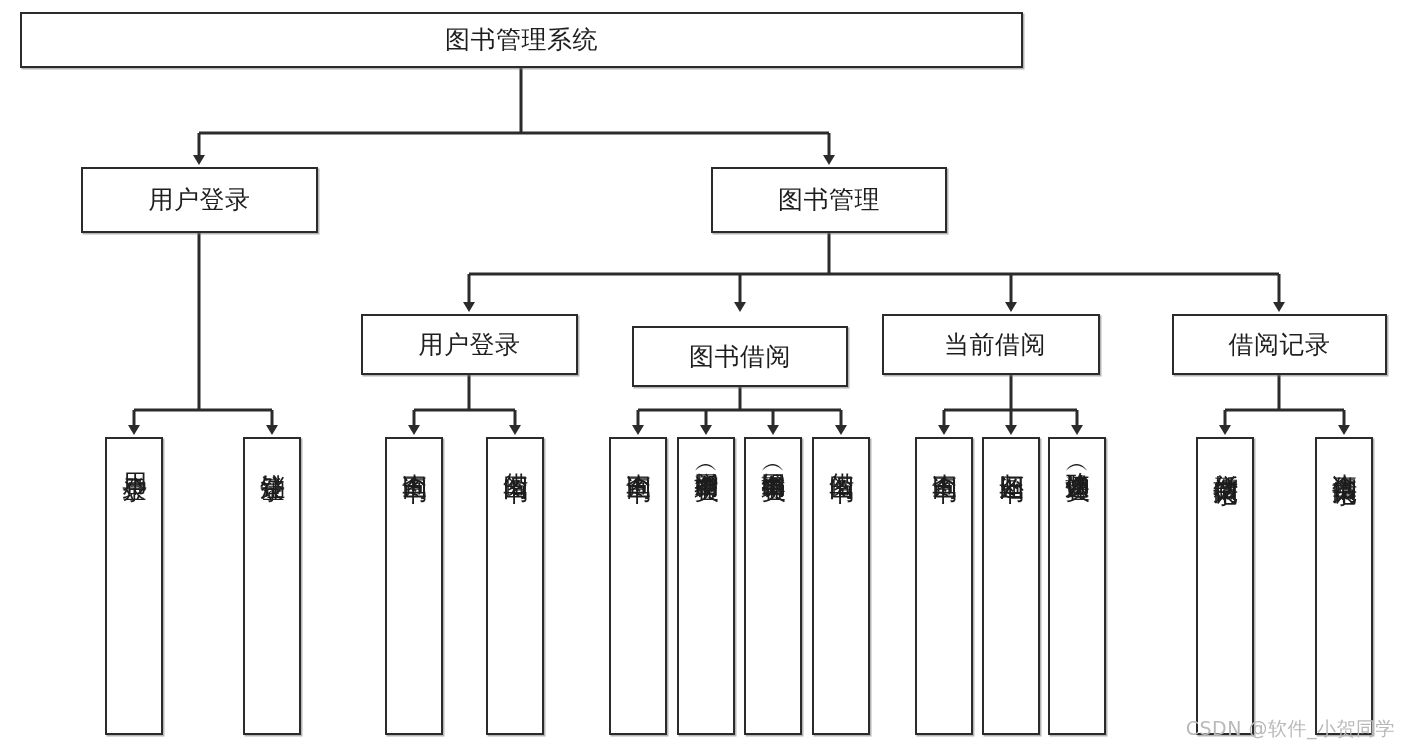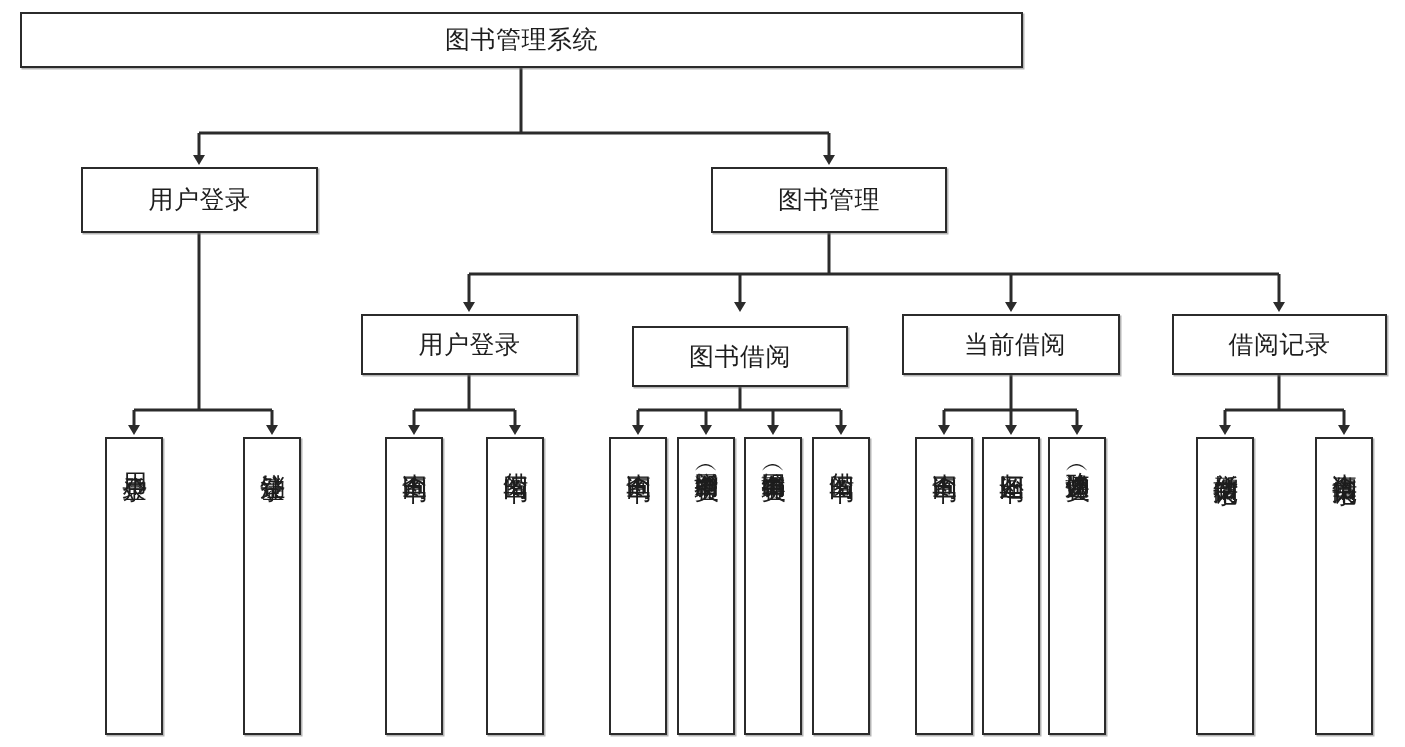--- a/index.html
+++ b/index.html
@@ -137,21 +137,21 @@
         <span class="label">图书管理</span>
       </div>
     </div>
   <div id="level3-layer">
       <div class="node horiz" style="left: 361px; top: 314px; width: 217px; height: 61px;">
         <span class="label">用户登录</span>
       </div>
       <div class="node horiz" style="left: 632px; top: 326px; width: 216px; height: 61px;">
         <span class="label">图书借阅</span>
       </div>
-      <div class="node horiz" style="left: 902px; top: 314px; width: 218px; height: 61px; padding-left: 8px;">
+      <div class="node horiz" style="left: 882px; top: 314px; width: 218px; height: 61px; padding-left: 8px;">
         <span class="label">当前借阅</span>
       </div>
       <div class="node horiz" style="left: 1172px; top: 314px; width: 215px; height: 61px; justify-content: center;">
         <span class="label">借阅记录</span>
       </div>
     </div>
   <div id="leaf-layer">
       <div class="node vert" style="left: 105px; top: 437px; width: 58px; height: 298px;">
         <span class="label">用户登录</span>
       </div>
@@ -186,13 +186,14 @@
         <span class="label">确认归还（管理员）</span>
       </div>
       <div class="node vert" style="left: 1196px; top: 437px; width: 58px; height: 298px;">
         <span class="label">新增借阅记录</span>
       </div>
       <div class="node vert" style="left: 1315px; top: 437px; width: 58px; height: 298px;">
         <span class="label">查询借阅记录</span>
       </div>
     </div>
 
+  <div id="watermark">CSDN @软件_小贺同学</div>
 </div>
 
 </body></html>

